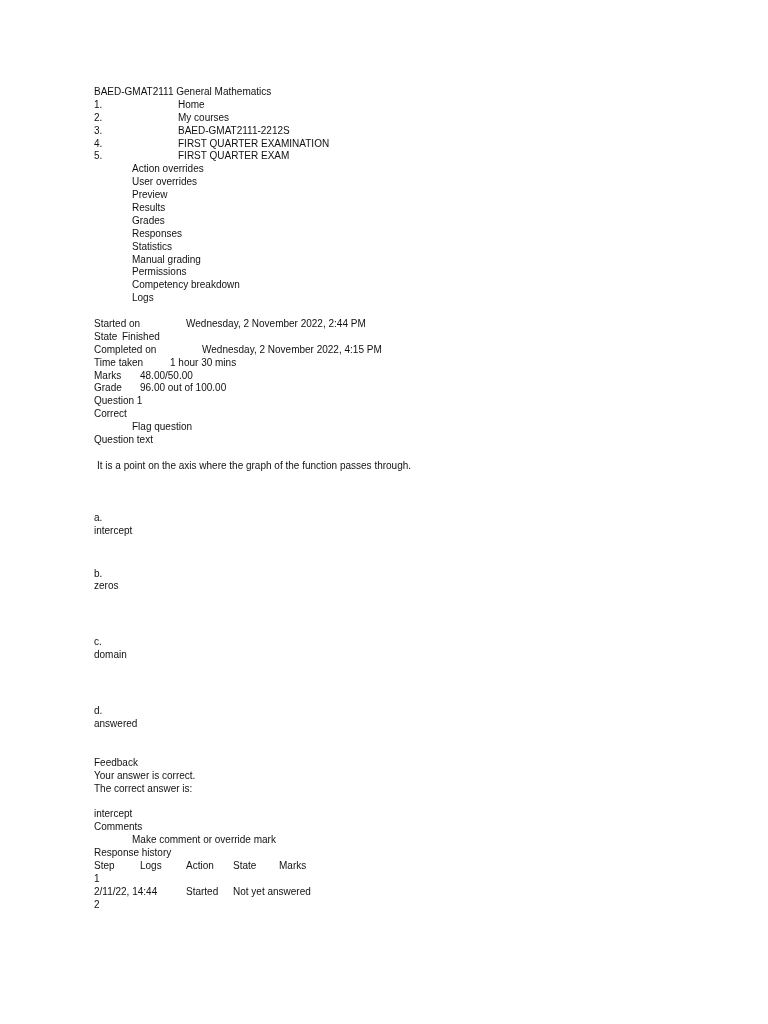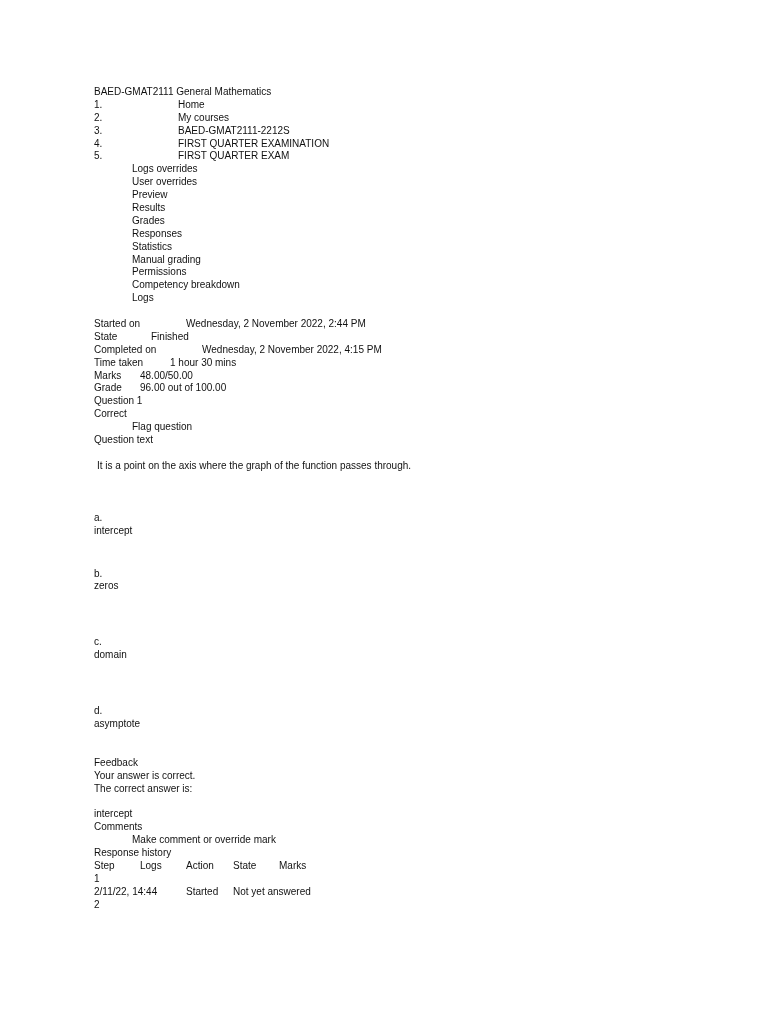--- a/index.html
+++ b/index.html
@@ -57,21 +57,21 @@
       <span class="col" style="left:0">4.</span>
       <span class="col link" style="left:46px">FIRST QUARTER EXAMINATION</span>
     </div>
     <div class="line">
       <span class="col" style="left:0">5.</span>
       <span class="col link" style="left:46px">FIRST QUARTER EXAM</span>
     </div>
   </div>
 
   <div>
-    <div class="line link">Logs overrides</div>
+    <div class="line link">Action overrides</div>
     <div class="line link">User overrides</div>
     <div class="line link">Preview</div>
     <div class="line link">Results</div>
     <div class="line link">Grades</div>
     <div class="line link">Responses</div>
     <div class="line link">Statistics</div>
     <div class="line link">Manual grading</div>
     <div class="line link">Permissions</div>
     <div class="line link">Competency breakdown</div>
     <div class="line link">Logs</div>
@@ -79,21 +79,21 @@
 
   <div class="gap"></div>
 
   <div>
     <div class="line">
       <span class="col" style="left:0">Started on</span>
       <span class="col" style="left:92px">Wednesday, 2 November 2022, 2:44 PM</span>
     </div>
     <div class="line">
       <span class="col" style="left:0">State</span>
-      <span class="col" style="left:57px">Finished</span>
+      <span class="col" style="left:28px">Finished</span>
     </div>
     <div class="line">
       <span class="col" style="left:0">Completed on</span>
       <span class="col" style="left:108px">Wednesday, 2 November 2022, 4:15 PM</span>
     </div>
     <div class="line">
       <span class="col" style="left:0">Time taken</span>
       <span class="col" style="left:76px">1 hour 30 mins</span>
     </div>
     <div class="line">
@@ -129,21 +129,21 @@
       <div class="line">zeros</div>
     </div>
     <div style="height:43px"></div>
     <div>
       <div class="line">c.</div>
       <div class="line">domain</div>
     </div>
     <div style="height:43px"></div>
     <div>
       <div class="line">d.</div>
-      <div class="line">asymptote</div>
+      <div class="line">answered</div>
     </div>
   </div>
 
   <div style="height:26px"></div>
 
   <div>
     <div class="line">Feedback</div>
     <div class="line">Your answer is correct.</div>
     <div class="line">The correct answer is:</div>
     <div class="gap"></div>

